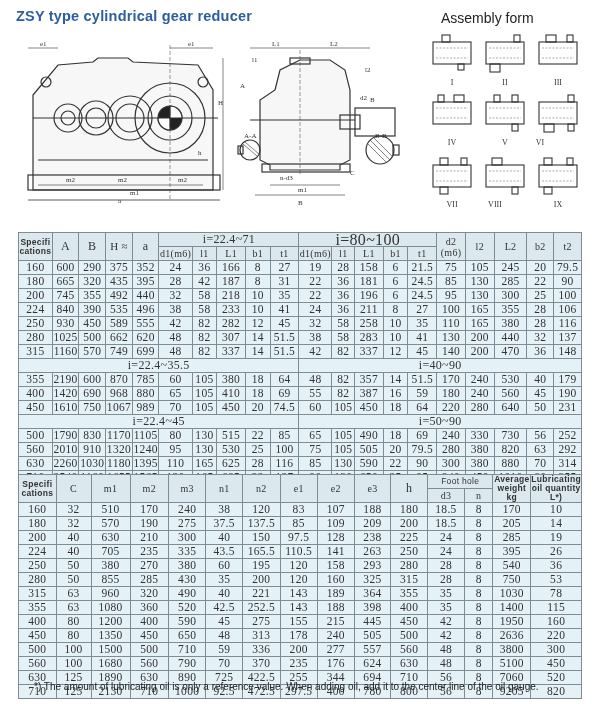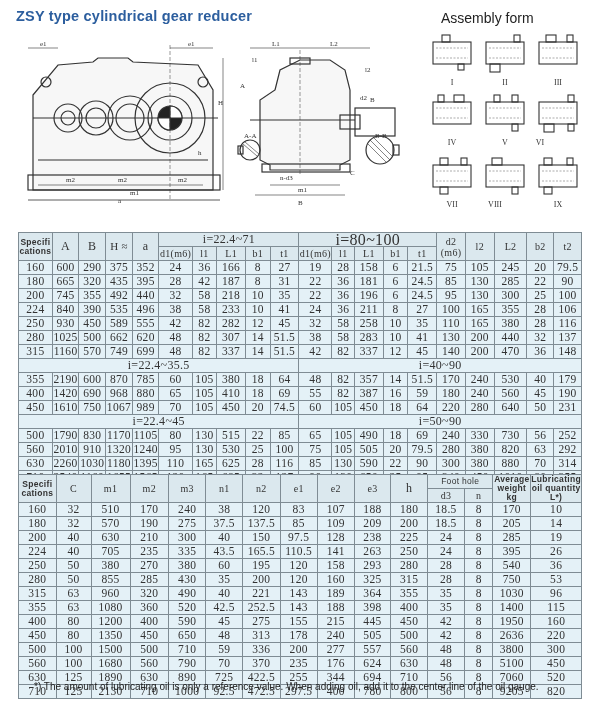--- a/index.html
+++ b/index.html
@@ -706,21 +706,21 @@
         <td>490</td>
         <td>40</td>
         <td>221</td>
         <td>143</td>
         <td>189</td>
         <td>364</td>
         <td>355</td>
         <td>35</td>
         <td>8</td>
         <td>1030</td>
-        <td>96</td>
+        <td>78</td>
       </tr>
       <tr>
         <td>355</td>
         <td>63</td>
         <td>1080</td>
         <td>360</td>
         <td>520</td>
         <td>42.5</td>
         <td>252.5</td>
         <td>143</td>

